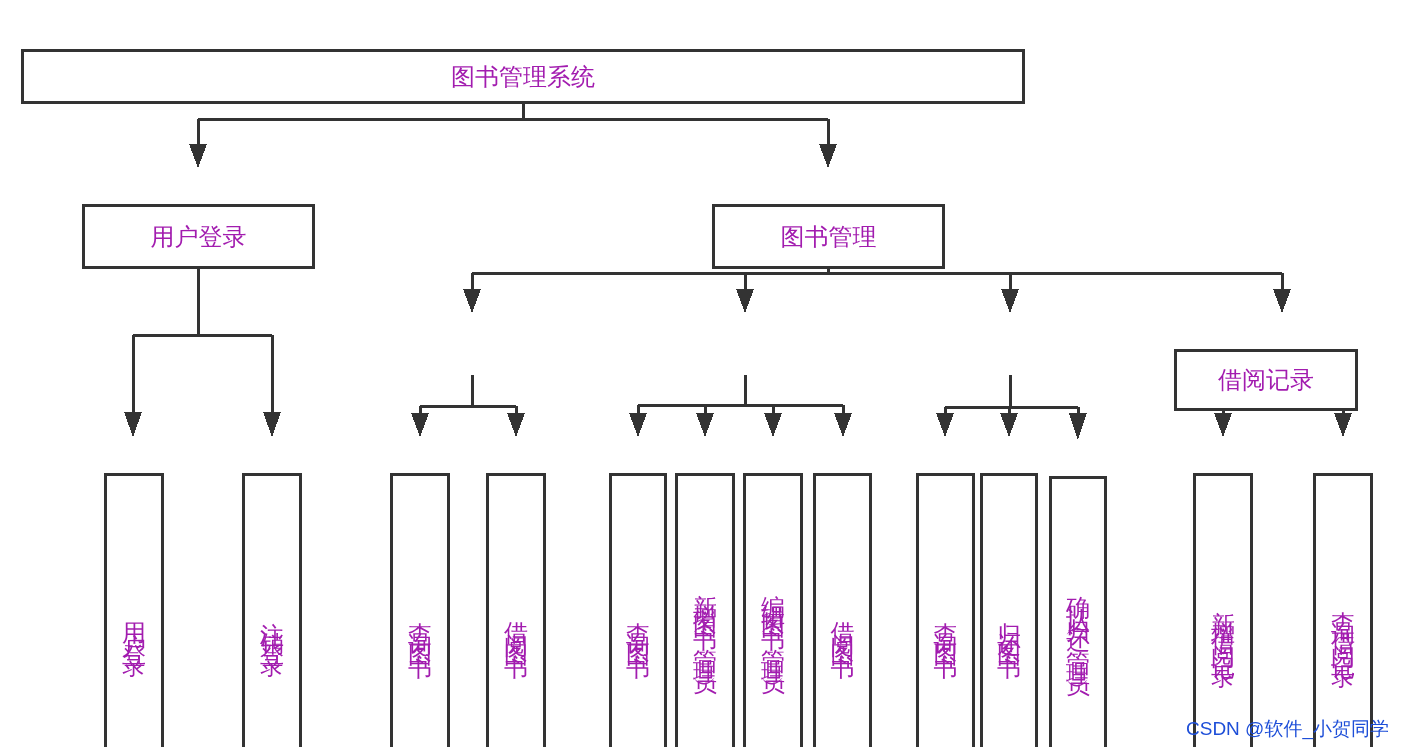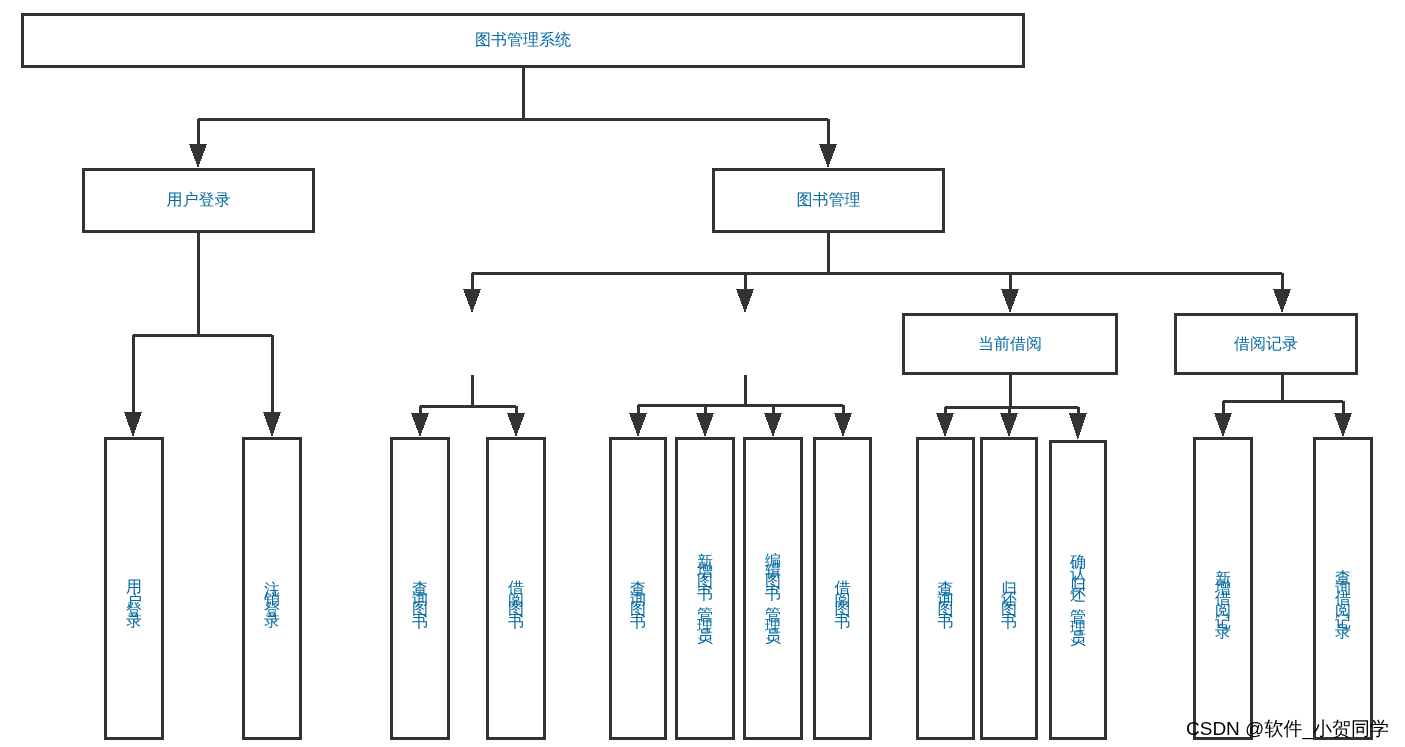--- a/index.html
+++ b/index.html
@@ -10,37 +10,38 @@
     font-family:"Liberation Sans","DejaVu Sans",sans-serif;
     overflow:hidden;
   }
   .wires{position:absolute;left:0;top:0;z-index:1;}
   .box{
     position:absolute;
     box-sizing:border-box;
     border:3px solid #333333;
     background:#ffffff;
     display:flex;align-items:center;justify-content:center;
-    color:#0369a1;
-    font-size:16px;
+    color:#a21caf;
+    font-size:24px;
     z-index:2;
+    margin-top:36px;
   }
   .box .hlabel{white-space:nowrap;}
   .box .vlabel{
     writing-mode:vertical-lr;
     text-orientation:mixed;
     letter-spacing:11px;
     line-height:1;
     white-space:nowrap;
   }
   .watermark{
     position:absolute;
     left:1186px;top:716px;
     z-index:5;
-    color:#000000;
+    color:#1d4ed8;
     font-size:19px;
     white-space:nowrap;
   }
 </style>
 </head>
 <body>
 
 <div class="canvas">
 
   <svg class="wires" width="1405" height="747" viewBox="0 0 1405 747" shape-rendering="crispEdges">
@@ -123,23 +124,20 @@
     <span class="hlabel">图书管理系统</span>
   </div>
 
   <div class="box" style="left:82px;top:168px;width:233px;height:65px">
     <span class="hlabel">用户登录</span>
   </div>
   <div class="box" style="left:712px;top:168px;width:233px;height:65px">
     <span class="hlabel">图书管理</span>
   </div>
 
-  <div class="box" style="left:902px;top:313px;width:216px;height:62px">
-    <span class="hlabel">当前借阅</span>
-  </div>
   <div class="box" style="left:1174px;top:313px;width:184px;height:62px">
     <span class="hlabel">借阅记录</span>
   </div>
 
   <div class="box" style="left:104px;top:437px;width:60px;height:303px">
     <span class="vlabel">用户登录</span>
   </div>
   <div class="box" style="left:242px;top:437px;width:60px;height:303px">
     <span class="vlabel">注销登录</span>
   </div>

